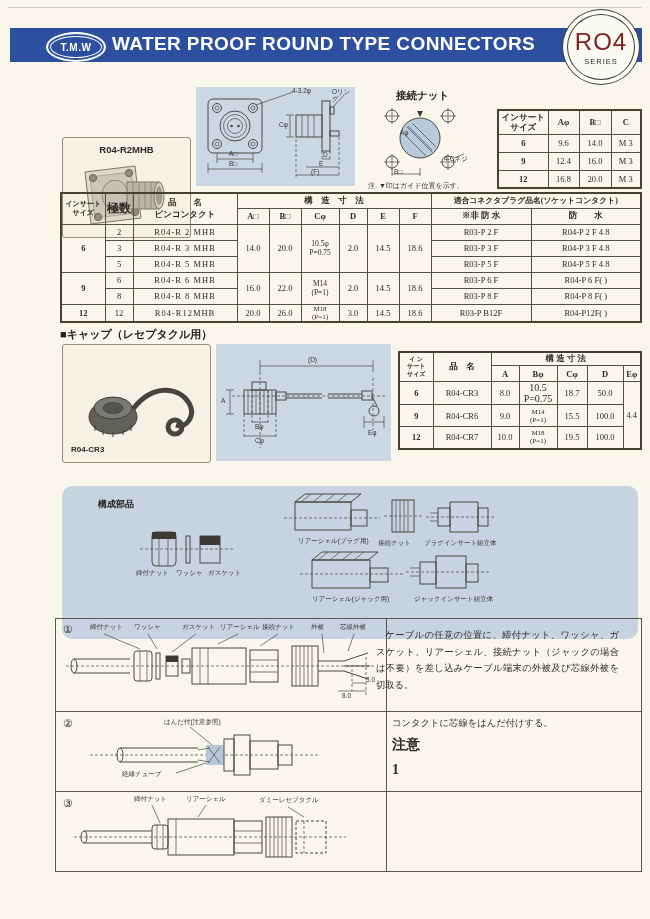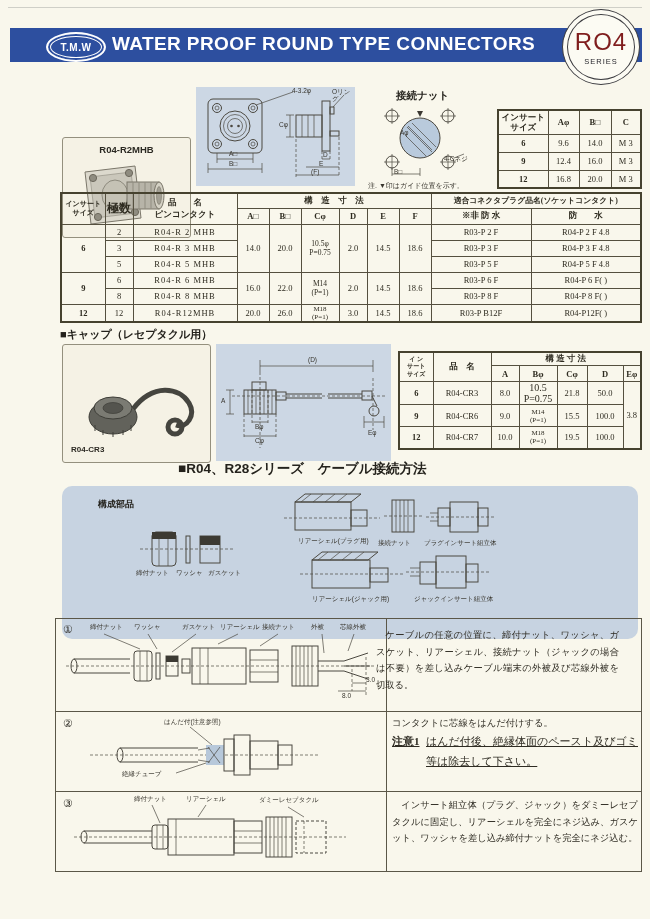--- a/index.html
+++ b/index.html
@@ -38,21 +38,21 @@
   .name-cell{letter-spacing:1px;}
   .sec-title{font-weight:bold;color:#24221c;}
   .note-b{font-weight:bold;font-size:9.5px;color:#24221c;}
   
   .steps{left:55px;top:618px;width:585px;height:252px;border:1px solid #5b5748;}
   .vline{position:absolute;left:330px;top:0;width:1px;height:252px;background:#5b5748;}
   .hline{position:absolute;left:0;width:585px;height:1px;background:#5b5748;}
   .stepnum{font-size:11px;color:#2b2922;}
   .stext{font-family:"Liberation Serif",serif;font-size:9.3px;line-height:1.8;color:#2e2b22;text-align:justify;}
   .indent{text-indent:1em;}
-  .nline{display:flex;font-family:"Liberation Serif",serif;font-size:11px;line-height:1.8;color:#2e2b22;text-decoration:underline;}
+  .nline{display:flex;font-family:"Liberation Serif",serif;font-size:14px;line-height:1.8;color:#2e2b22;}
   .nlab{font-weight:bold;flex:0 0 34px;}
   .nbody{flex:1;text-align:justify;}
 </style>
 </head>
 <body>
 
 <div id="page">
   <div class="abs scanline"></div>
 
   <div class="abs band"></div>
@@ -389,23 +389,23 @@
       <td class="hd">Cφ</td>
       <td class="hd">D</td>
       <td class="hd">Eφ</td>
     </tr>
     <tr style="height:22px;">
       <td class="hd">6</td>
       <td>R04-CR3</td>
       <td>8.0</td>
       <td class="pre" style="font-size:10px;">10.5
 P=0.75</td>
-      <td>21.8</td>
+      <td>18.7</td>
       <td>50.0</td>
-      <td rowspan="3">3.8</td>
+      <td rowspan="3">4.4</td>
     </tr>
     <tr style="height:22px;">
       <td class="hd">9</td>
       <td>R04-CR6</td>
       <td>9.0</td>
       <td class="pre" style="font-size:7px;">M14
 (P=1)</td>
       <td>15.5</td>
       <td>100.0</td>
     </tr>
@@ -414,21 +414,20 @@
       <td>R04-CR7</td>
       <td>10.0</td>
       <td class="pre" style="font-size:7px;">M18
 (P=1)</td>
       <td>19.5</td>
       <td>100.0</td>
     </tr>
   </tbody>
     </table>
 
-  <div class="abs sec-title" style="left:178px;top:460px;font-size:13.5px;">■R04、R28シリーズ　ケーブル接続方法</div>
 
   <div class="abs" style="left:62px;top:486px;width:576px;height:153px;background:#c7d3e1;border-radius:10px;">
     <div class="abs sec-title" style="left:36px;top:12px;font-size:9px;">構成部品</div>
     <svg width="576" height="153" viewBox="0 0 576 153">
       <line class="lnt dash" x1="78" y1="63" x2="172" y2="63"></line>
       <rect class="ln" x="90" y="46" width="24" height="34" rx="4"></rect>
       <line class="lnt" x1="97" y1="46" x2="97" y2="80"></line>
         <line class="lnt" x1="106" y1="46" x2="106" y2="80"></line>
       <rect x="90" y="46" width="24" height="7" fill="#3c3a33"></rect>
       <rect class="ln" x="124" y="50" width="4" height="27"></rect>
@@ -553,21 +552,20 @@
       <line class="lnt" x1="148" y1="24" x2="160" y2="40"></line>
         <line class="lnt" x1="148" y1="40" x2="160" y2="24"></line>
       <rect class="ln" x="164" y="16" width="10" height="32"></rect>
       <rect class="ln" x="174" y="12" width="16" height="40"></rect>
       <rect class="ln" x="190" y="18" width="28" height="28"></rect>
       <rect class="ln" x="218" y="22" width="14" height="20"></rect>
     </svg>
     <div class="abs stext" style="left:336px;top:96px;width:246px;">コンタクトに芯線をはんだ付けする。</div>
     <div class="abs nline" style="left:336px;top:113px;width:246px;">
       <span class="nlab">注意1</span>
-      <span class="nbody">はんだ付後、絶縁体面のペースト及びゴミ等は除去して下さい。</span>
     </div>
 
     <span class="abs stepnum" style="left:7px;top:178px;">③</span>
     <span class="abs dlbl" style="left:78px;top:177px;">締付ナット</span>
     <span class="abs dlbl" style="left:130px;top:177px;">リアーシェル</span>
     <span class="abs dlbl" style="left:203px;top:178px;">ダミーレセプタクル</span>
     <svg class="abs" style="left:4px;top:186px;" width="322" height="64" viewBox="0 0 322 64">
       <line class="lnt dash" x1="14" y1="32" x2="286" y2="32"></line>
       <line class="lnt" x1="92" y1="0" x2="100" y2="18"></line>
       <line class="lnt" x1="146" y1="0" x2="138" y2="12"></line>
@@ -585,15 +583,14 @@
         <line class="lnt" x1="174" y1="38" x2="202" y2="38"></line>
       <rect class="ln" x="206" y="12" width="26" height="40"></rect>
       <line class="lnt" x1="210" y1="12" x2="210" y2="52"></line>
         <line class="lnt" x1="214" y1="12" x2="214" y2="52"></line>
       <line class="lnt" x1="218" y1="12" x2="218" y2="52"></line>
         <line class="lnt" x1="222" y1="12" x2="222" y2="52"></line>
       <line class="lnt" x1="226" y1="12" x2="226" y2="52"></line>
       <rect class="ln dash" x="236" y="16" width="30" height="32"></rect>
       <line class="lnt dash" x1="244" y1="16" x2="244" y2="48"></line>
     </svg>
-    <div class="abs stext indent" style="left:336px;top:178px;width:246px;">インサート組立体（プラグ、ジャック）をダミーレセプタクルに固定し、リアーシェルを完全にネジ込み、ガスケット、ワッシャを差し込み締付ナットを完全にネジ込む。</div>
   </div>
 </div>
 
 </body></html>

